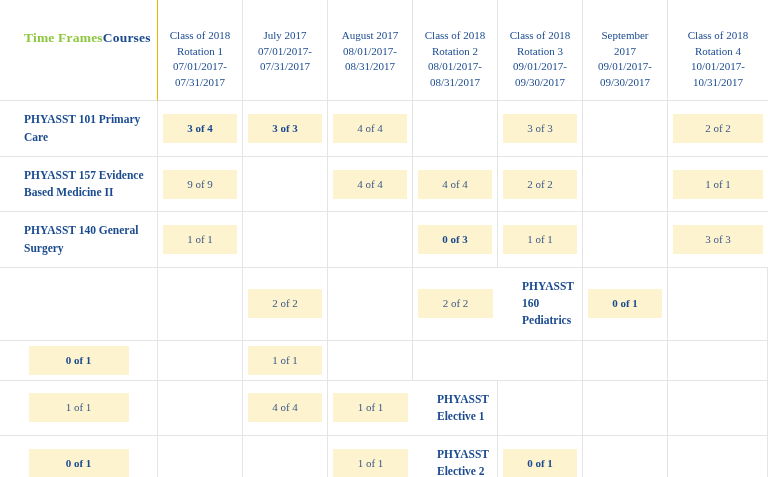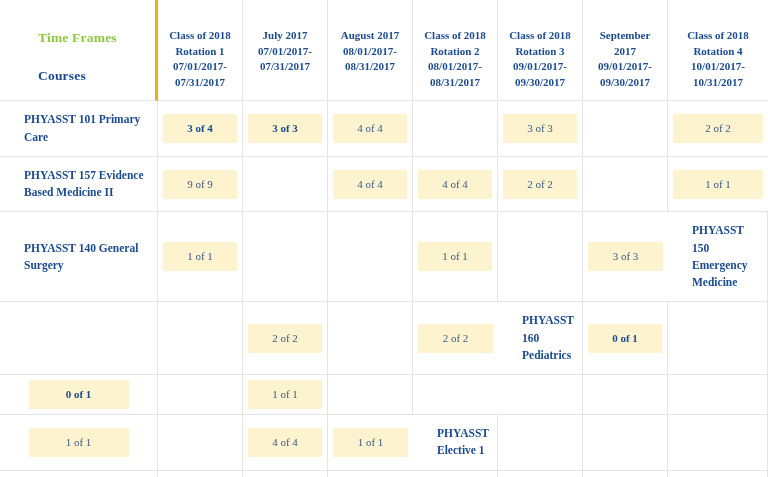--- a/index.html
+++ b/index.html
@@ -26,26 +26,26 @@
     border-right: 1px solid #e3e4e6;
     border-bottom: 1px solid #e3e4e6;
     padding: 4px 6px;
     display: flex;
     align-items: center;
     justify-content: center;
     text-align: center;
   }
   
   .hdr-corner {
-    border-right: 3px solid #eab308;
+    border-right: 1px solid #eab308;
     border-bottom: 1px solid #e3e4e6;
     box-sizing: border-box;
-    padding: 30px 0 12px 38px;
+    padding: 30px 0 12px 24px;
     display: flex;
-    flex-direction: column;
+    flex-direction: row;
     justify-content: flex-start;
     align-items: flex-start;
     text-align: left;
   }
   .tf-label {
     color: #8dc63f;
     font-weight: bold;
     font-size: 13.5px;
     letter-spacing: .2px;
     margin-bottom: 22px;
@@ -55,21 +55,21 @@
     font-weight: bold;
     font-size: 13.5px;
     letter-spacing: .2px;
   }
   .hdr {
     border-right: 1px solid #e3e4e6;
     border-bottom: 1px solid #e3e4e6;
     box-sizing: border-box;
     padding: 28px 6px 10px 6px;
     color: #1b4b8f;
-    font-weight: bold;
+    font-weight: normal;
     font-size: 11px;
     line-height: 1.42;
     text-align: center;
     display: flex;
     flex-direction: column;
     align-items: center;
     justify-content: flex-start;
   }
   .hdr .ln { display: block; white-space: nowrap; }
   
@@ -202,29 +202,31 @@
     <div class="cell data">
       <div class="pill light">1 of 1</div>
     </div>
     <div class="cell data">
       <div class="pill empty light"></div>
     </div>
     <div class="cell data">
       <div class="pill empty light"></div>
     </div>
     <div class="cell data">
+      <div class="pill">0 of 3</div>
+    </div>
+    <div class="cell data">
       <div class="pill light">1 of 1</div>
     </div>
     <div class="cell data">
       <div class="pill empty light"></div>
     </div>
     <div class="cell data last-col">
       <div class="pill light">3 of 3</div>
     </div>
-    <div class="course">PHYASST 150 Emergency Medicine</div>
     <div class="cell data">
       <div class="pill empty light"></div>
     </div>
     <div class="cell data">
       <div class="pill empty light"></div>
     </div>
     <div class="cell data">
       <div class="pill light">2 of 2</div>
     </div>
     <div class="cell data">

